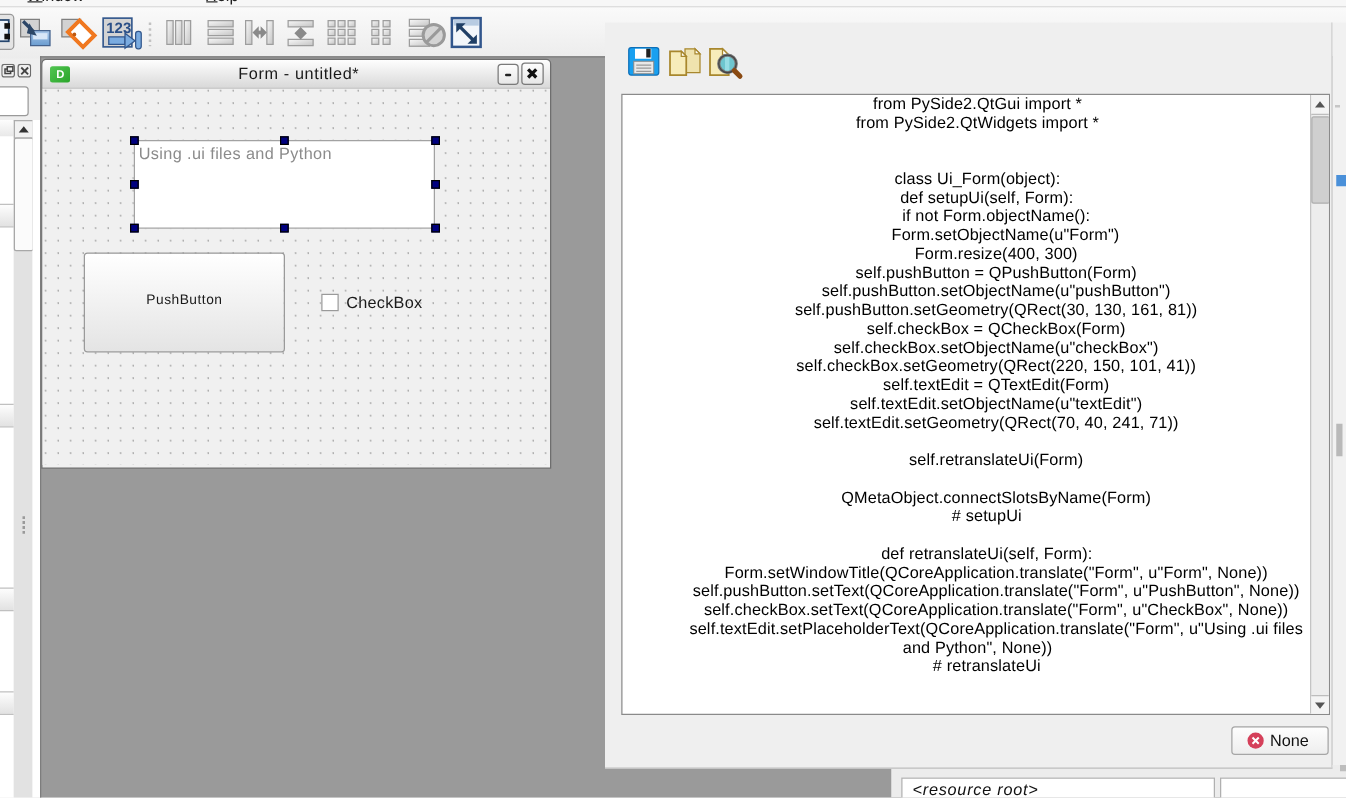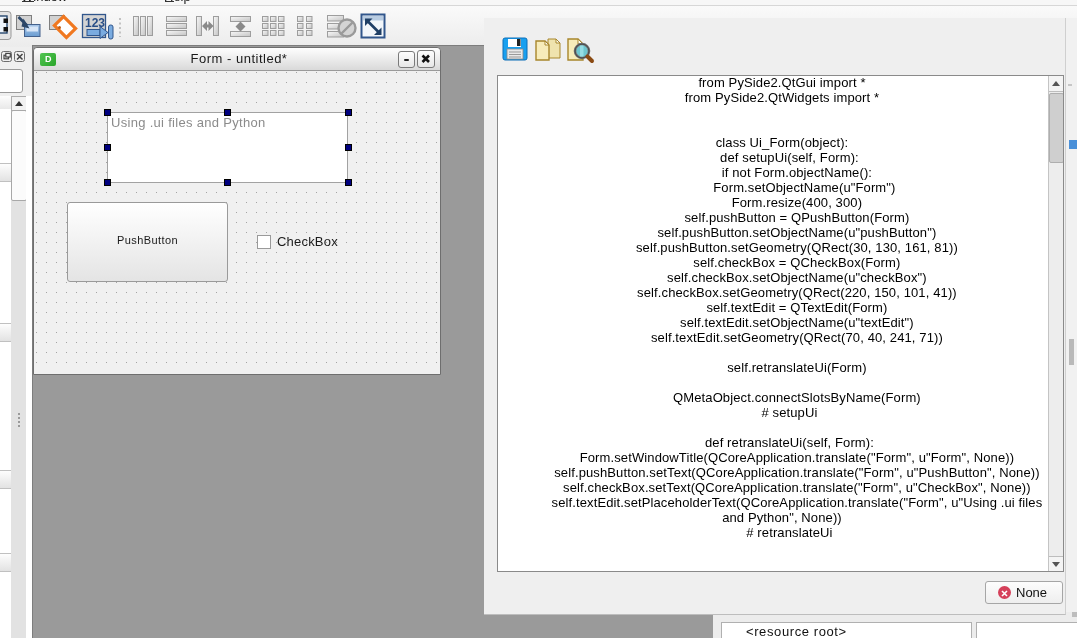--- a/index.html
+++ b/index.html
@@ -145,21 +145,21 @@
 <div class="abs" style="left:11px;top:110px;width:14px;height:89px;background:#fbfbfb;border:1px solid #a8a8a8;border-radius:2px;"></div>
 
 <div class="abs" style="left:18px;top:413px;width:2px;height:14px;background:repeating-linear-gradient(#9a9a9a 0 2px,transparent 2px 4px);"></div>
 
 <div class="abs" style="left:26px;top:96px;width:6px;height:542px;background:#ffffff;"></div>
 
 <div class="abs" style="left:32px;top:45px;width:1045px;height:593px;background:#9a9a9a;border-top:1px solid #7d7d7d;border-left:1px solid #7d7d7d;"></div>
 
 <div class="abs" style="left:713px;top:612px;width:364px;height:26px;background:#ececec;"></div>
 <div class="abs" style="left:721px;top:622px;width:249px;height:16px;background:#fff;border:1px solid #b0b0b0;">
-  <div class="abs" style="left:24px;top:1px;font-size:13px;letter-spacing:0.6px;color:#111;white-space:nowrap;">&lt;resource root&gt;</div>
+  <div class="abs" style="left:8px;top:1px;font-size:13px;letter-spacing:0.6px;color:#111;white-space:nowrap;font-style:italic;">&lt;resource root&gt;</div>
 </div>
 <div class="abs" style="left:976px;top:622px;width:101px;height:16px;background:#fff;border:1px solid #b0b0b0;"></div>
 
 <div class="abs" style="left:1066px;top:18px;width:11px;height:594px;background:#f1f1f1;"></div>
 <div class="abs" style="left:1069px;top:140px;width:8px;height:9px;background:#4a90d9;"></div>
 <div class="abs" style="left:1069px;top:339px;width:5px;height:26px;background:#b9b9b9;"></div>
 <div class="abs" style="left:1068px;top:84px;width:4px;height:2px;background:#c6c6c6;"></div>
 <div class="abs" style="left:1072px;top:612px;width:5px;height:5px;background:#bdbdbd;"></div>
 
 <div class="abs" style="left:33px;top:47px;width:406px;height:326px;background:#f0f0f0;border:1px solid #6e6e6e;border-radius:4px 4px 0 0;box-shadow:0 0 0 0;">

